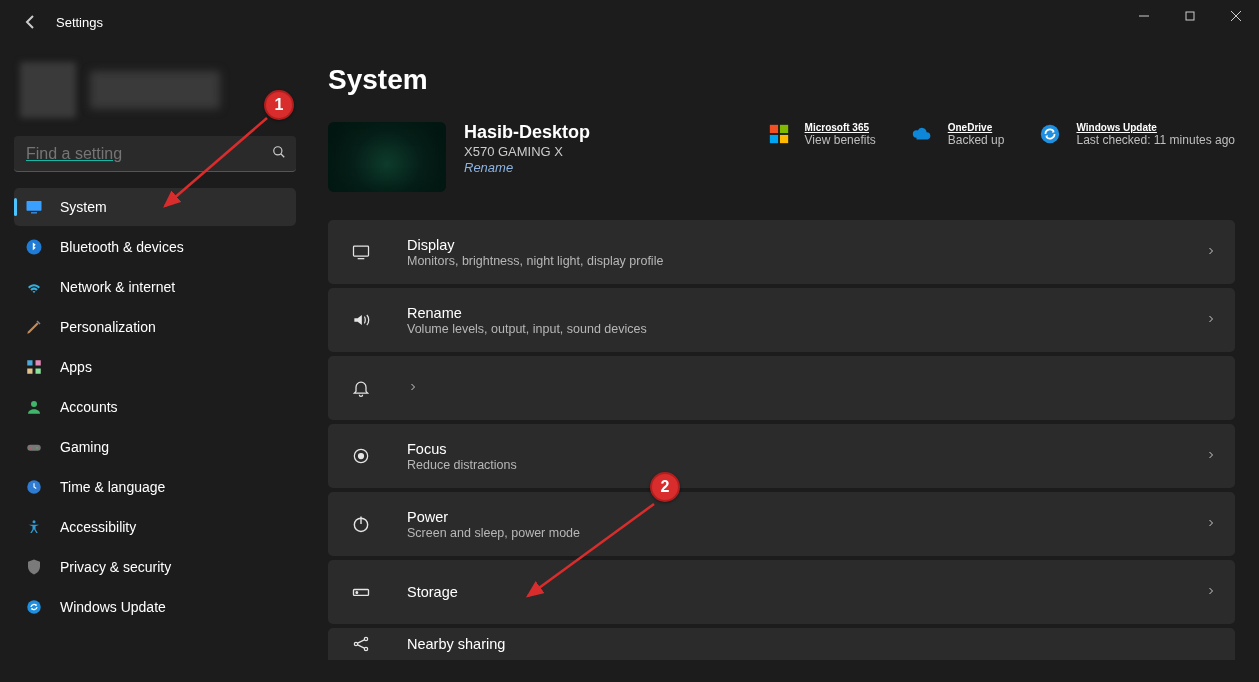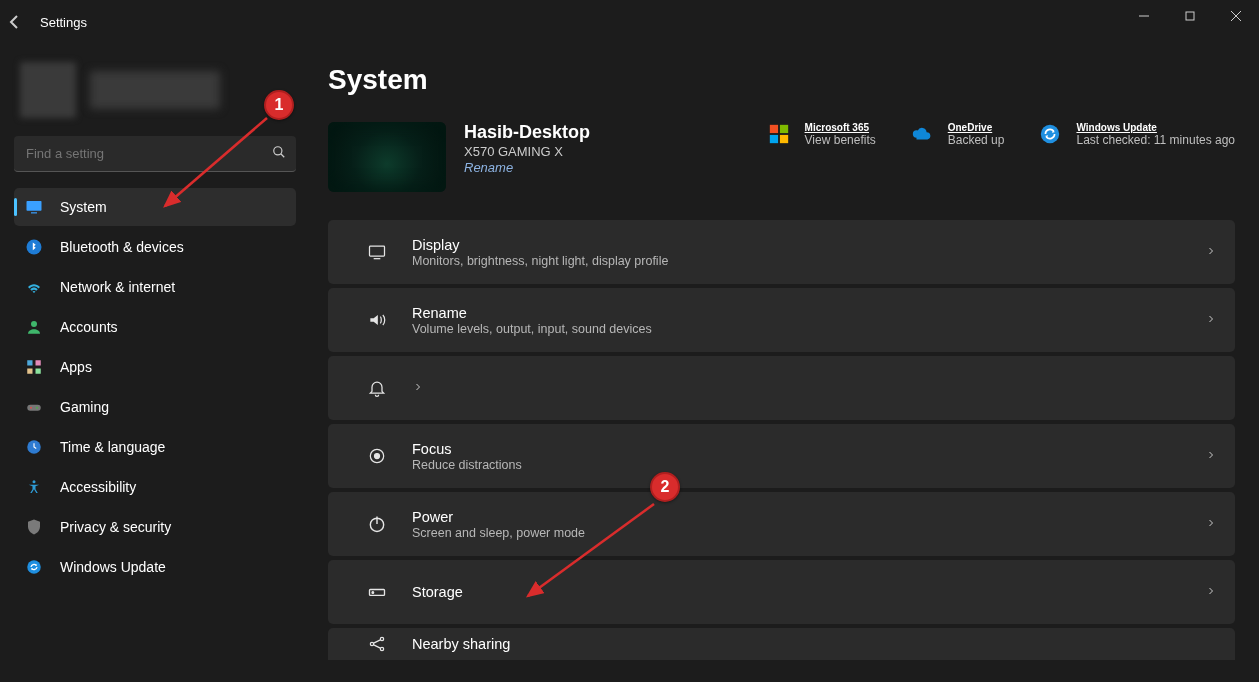--- a/index.html
+++ b/index.html
@@ -9,21 +9,21 @@
     color: #fff;
     font-family: "Segoe UI", Arial, sans-serif;
     font-size: 14px;
     position: relative;
   }
   
   .titlebar {
     height: 44px;
     display: flex;
     align-items: center;
-    padding-left: 2px;
+    padding-left: 18px;
     position: relative;
   }
   .titlebar .back {
     width: 24px; height: 24px;
     display:flex;align-items:center;justify-content:center;
     color:#ccc;
     margin-right: 14px;
   }
   .titlebar .title { font-size: 13px; color:#fff; }
   .win-controls {
@@ -65,21 +65,21 @@
     background:#2a2a2a;
     height:36px;
     border-radius:4px;
     display:flex;align-items:center;
     padding:0 10px 0 12px;
     margin-bottom:14px;
     border-bottom:1px solid #555;
   }
   .search-box input {
     flex:1; background:transparent;border:none;outline:none;
-    color:#fef9c3; font-size:13px;
+    color:#14b8a6; font-size:16px;text-decoration:underline;
   }
   .search-box .icon { color:#ccc; }
 
   .nav-item {
     height: 38px;
     display:flex;align-items:center;
     border-radius:5px;
     padding: 0 10px;
     gap: 16px;
     cursor:pointer;
@@ -141,22 +141,22 @@
   .tile .ticon svg{width:22px;height:22px;}
   .tile .tmain{font-size:10px;font-weight:600;white-space:nowrap;text-decoration:underline;}
   .tile .tsub{font-size:12px;color:#bfbfbf;white-space:nowrap;}
 
   .settings-list{display:flex;flex-direction:column;gap:4px;}
   .setting-row{
     background:#2b2b2b;
     border-radius:5px;
     height:64px;
     display:flex;align-items:center;
-    padding: 0 18px 0 36px;
-    gap: 22px;
+    padding: 0 18px 0 20px;
+    gap: 33px;
     cursor:pointer;
   }
   .setting-row .ricon{
     width:26px;height:26px;
     color:#e5e5e5;
     display:flex;align-items:center;justify-content:center;
   }
   .setting-row .ricon svg{width:20px;height:20px;}
   .setting-row .rtexts{flex:1;}
   .setting-row .rtitle{font-size:14.5px;color:#fff;}
@@ -244,37 +244,46 @@
     <div class="nav-item">
       <span class="icn">
           <svg viewBox="0 0 24 24" fill="#33b0e0">
             <path d="M12 20l-2-2c1-1 3-1 4 0l-2 2zm-5-5c3-3 7-3 10 0l-2 2c-2-2-4-2-6 0l-2-2zm-3-3c5-5 11-5 16 0l-2 2c-4-4-8-4-12 0l-2-2z"></path>
           </svg>
         </span>
       <span>Network &amp; internet</span>
     </div>
     <div class="nav-item">
       <span class="icn">
-          <svg viewBox="0 0 24 24" fill="#3fb66b">
-            <circle cx="12" cy="8" r="4"></circle>
-            <path d="M4 21c0-4 4-6 8-6s8 2 8 6H4z"></path>
-          </svg>
-        </span>
-      <span>Accounts</span>
+          <svg viewBox="0 0 24 24">
+            <path d="M3 21l3-1 12-12-2-2L4 18l-1 3z" fill="#c98b52"></path>
+            <path d="M16 4l4 4" stroke="#888" stroke-width="2"></path>
+          </svg>
+        </span>
+      <span>Personalization</span>
     </div>
     <div class="nav-item">
       <span class="icn">
           <svg viewBox="0 0 24 24">
             <rect x="3" y="3" width="7" height="7" fill="#4da8da"></rect>
             <rect x="14" y="3" width="7" height="7" fill="#e28bb9"></rect>
             <rect x="3" y="14" width="7" height="7" fill="#e2c18b"></rect>
             <rect x="14" y="14" width="7" height="7" fill="#8be29d"></rect>
           </svg>
         </span>
       <span>Apps</span>
+    </div>
+    <div class="nav-item">
+      <span class="icn">
+          <svg viewBox="0 0 24 24" fill="#3fb66b">
+            <circle cx="12" cy="8" r="4"></circle>
+            <path d="M4 21c0-4 4-6 8-6s8 2 8 6H4z"></path>
+          </svg>
+        </span>
+      <span>Accounts</span>
     </div>
     <div class="nav-item">
       <span class="icn">
           <svg viewBox="0 0 24 24" fill="#777">
             <rect x="3" y="9" width="18" height="8" rx="4"></rect>
             <circle cx="8" cy="13" r="1.3" fill="#d9534f"></circle>
             <circle cx="16" cy="13" r="1.3" fill="#4cae4c"></circle>
           </svg>
         </span>
       <span>Gaming</span>

